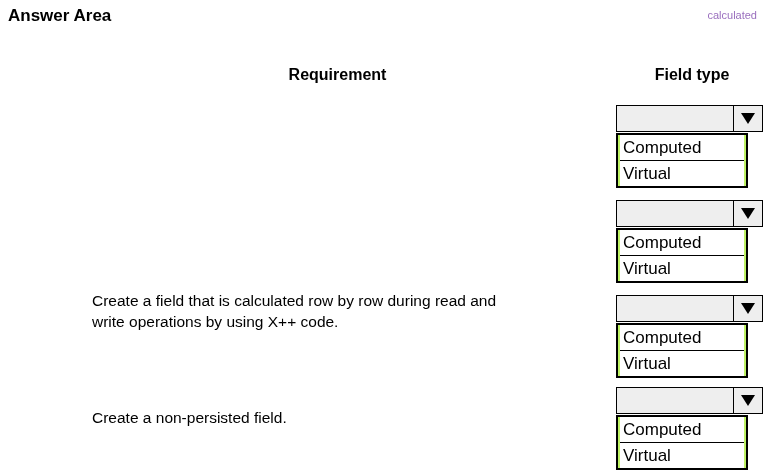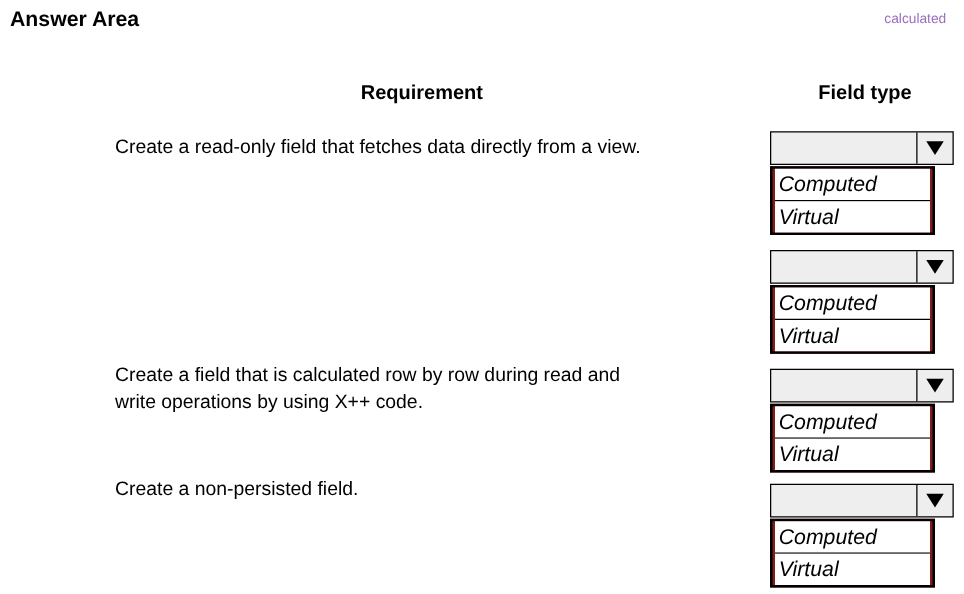--- a/index.html
+++ b/index.html
@@ -29,21 +29,21 @@
   .hdr-req{left:92px;width:491px;}
   .hdr-ft{left:616px;width:152px;}
   .req{
     left:92px;width:548px;
     font-size:15.5px;line-height:21px;
     white-space:pre-line;
   }
   .req-1{top:107px;}
   .req-2{top:206px;}
   .req-3{top:290px;}
-  .req-4{top:381px;}
+  .req-4{top:407px;}
   .dd{left:616px;width:147px;}
   .dd-1{top:105px;}
   .dd-2{top:200px;}
   .dd-3{top:295px;}
   .dd-4{top:387px;}
   .combo{
     box-sizing:border-box;
     width:147px;height:27px;
     background:var(--combo-fill,#eeeeee);
     border:1px solid #000;
@@ -64,24 +64,23 @@
   .tri{
     width:0;height:0;
     border-left:7px solid transparent;
     border-right:7px solid transparent;
     border-top:11px solid #000;
   }
   .options{
     box-sizing:border-box;
     width:132px;
     margin-top:1px;
-    background:#7f1d1d;
+    background:#bef264;
     border:2px solid #000;
     padding:0 2px;
-    font-style:italic;
   }
   .option{
     height:25px;line-height:25px;
     padding-left:3px;
     font-size:17px;
     background:#fff;
     cursor:pointer;
   }
   .option.first{border-bottom:1px solid #000;}
 </style>
@@ -89,21 +88,20 @@
 <body>
 
 <div class="screen">
 
   <div class="abs title">Answer Area</div>
   <div class="abs watermark">calculated</div>
 
   <div class="abs col-header hdr-ft">Field type</div>
   <div class="abs col-header hdr-req">Requirement</div>
 
-  <div class="abs req req-1">Create a read-only field that fetches data directly from a view.</div>
   <div class="abs dd dd-1">
     <div class="combo">
       <span class="combo-value"></span>
       <span class="combo-arrow">
           <span class="tri"></span>
         </span>
     </div>
     <div class="options">
       <div class="option first">Computed</div>
       <div class="option">Virtual</div>

